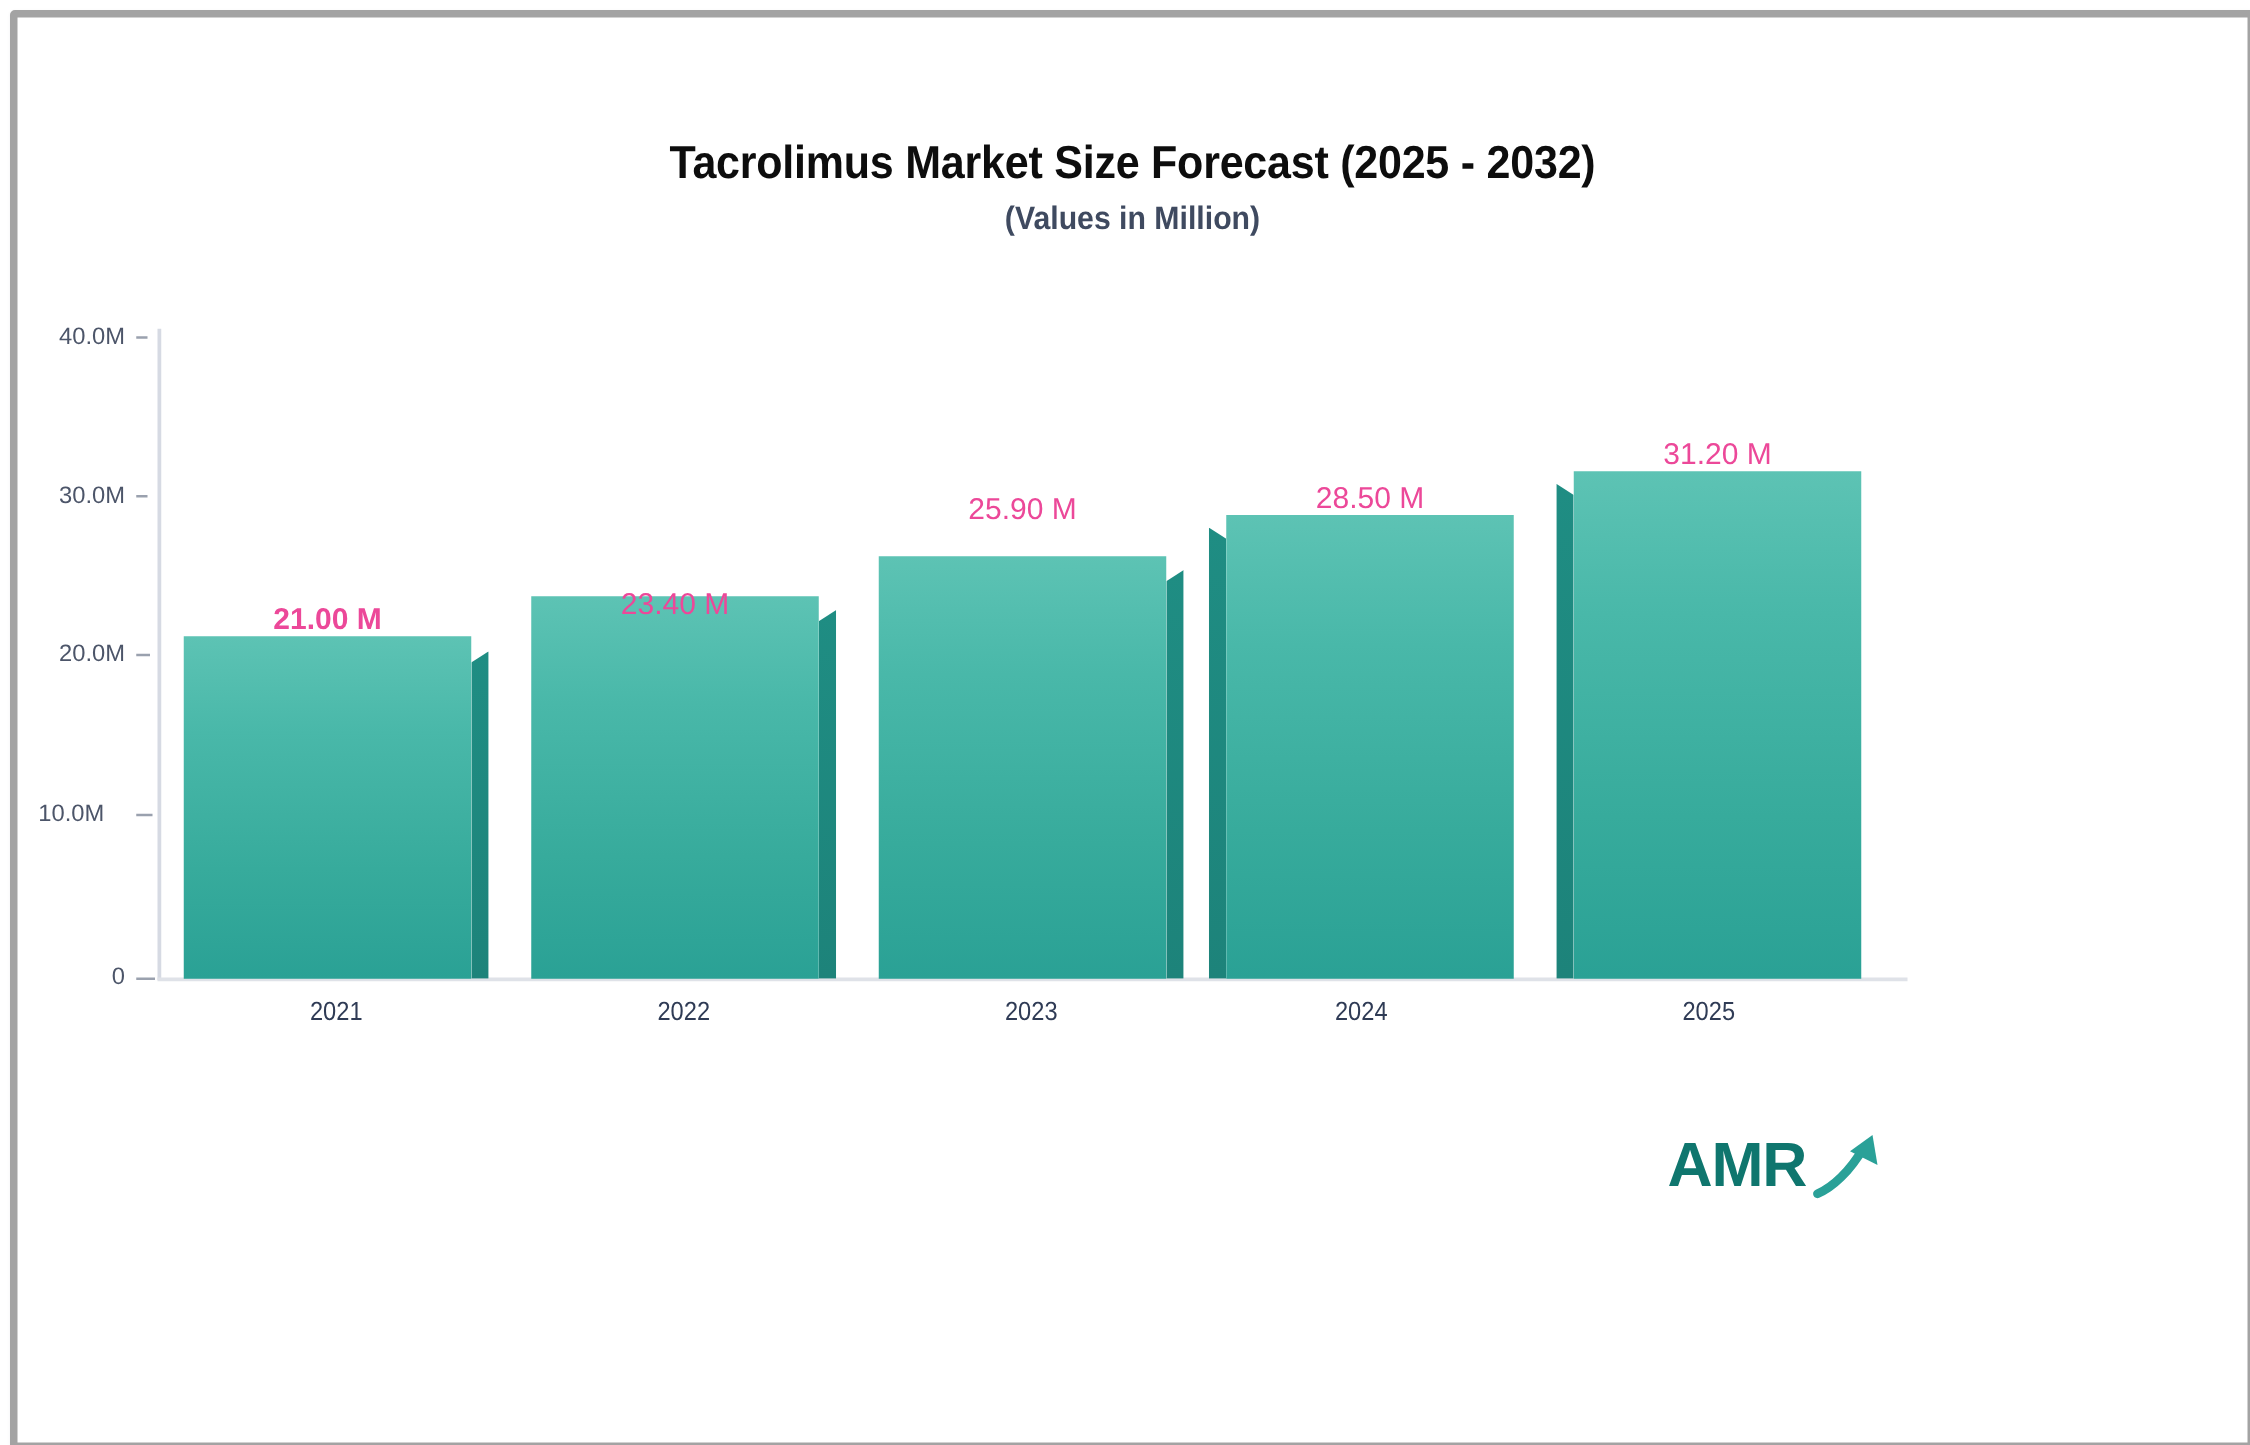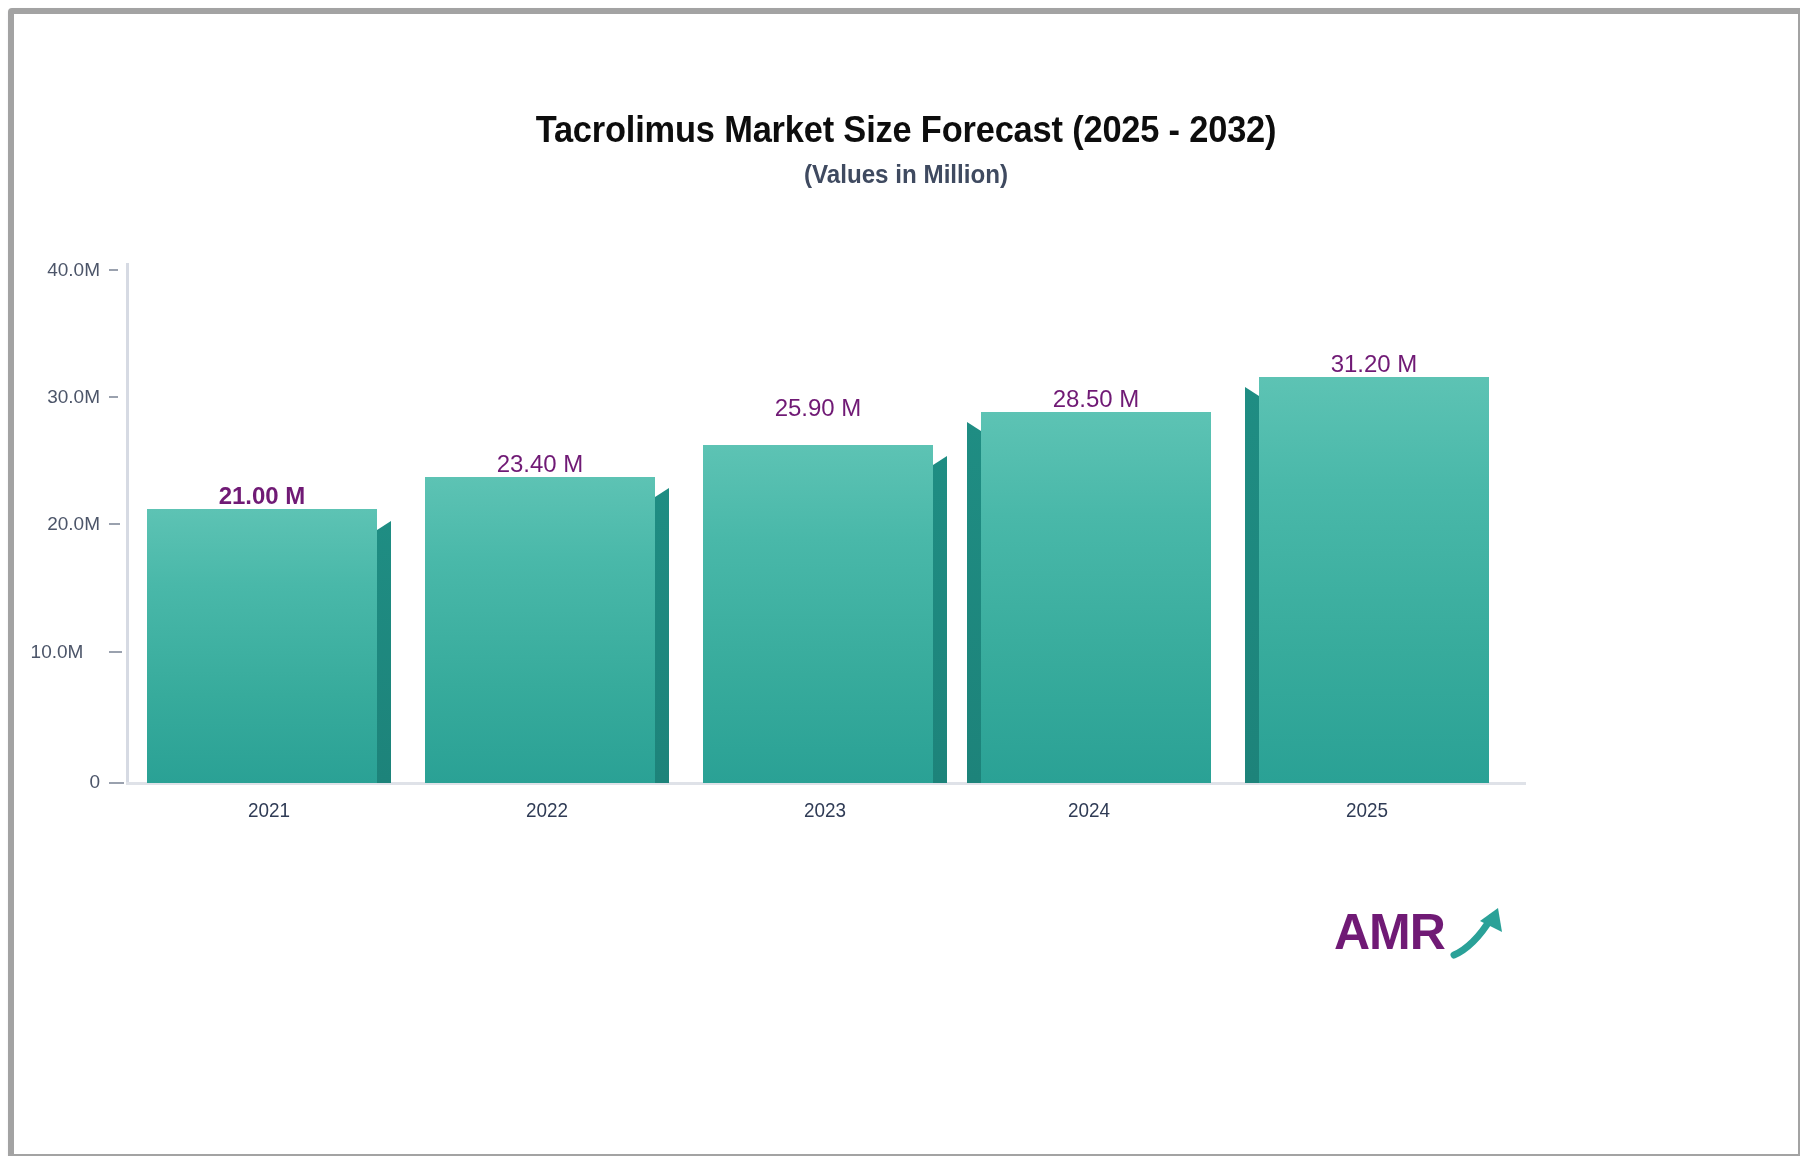--- a/index.html
+++ b/index.html
@@ -130,38 +130,38 @@
     background: linear-gradient(180deg, #5dc3b4 0%, #49b8a9 28%, #37ab9c 68%, #2aa195 100%);
   }
   .bar-side {
     position: absolute;
     background: linear-gradient(180deg, #1f8d83 0%, #1d837a 100%);
   }
   .bar-label {
     position: absolute;
     text-align: center;
     font-size: 24px;
-    color: #701a75;
+    color: #ec4899;
     white-space: nowrap;
   }
   
   .logo {
     position: absolute;
     left: 1320px;
     top: 888px;
     width: 180px;
     height: 64px;
   }
   .logo-text {
     position: absolute;
     left: 0;
     top: 0;
     font-size: 50px;
     font-weight: bold;
-    color: #701a75;
+    color: #0f766e;
     letter-spacing: -1px;
     line-height: 60px;
     white-space: nowrap;
   }
   .logo-arrow {
     position: absolute;
     left: 116px;
     top: 4px;
     width: 58px;
     height: 54px;
@@ -199,21 +199,21 @@
       <div class="ytick-dash" style="top:768px; width:15px;"></div>
 
       <div class="bar-side" style="left:363px; top:507px; width:14px; height:262px;
            clip-path: polygon(0 9px, 100% 0, 100% 100%, 0 100%);"></div>
       <div class="bar" style="left:133px; top:495px; width:230px; height:274px;"></div>
       <div class="bar-label" style="left:133px; top:468px; width:230px;font-weight:bold;">21.00 M</div>
 
       <div class="bar-side" style="left:641px; top:474px; width:14px; height:295px;
            clip-path: polygon(0 9px, 100% 0, 100% 100%, 0 100%);"></div>
       <div class="bar" style="left:411px; top:463px; width:230px; height:306px;"></div>
-      <div class="bar-label" style="left:411px; top:436px; width:230px;">23.40 M</div>
+      <div class="bar-label" style="left:411px; top:456px; width:230px;">23.40 M</div>
 
       <div class="bar-side" style="left:919px; top:442px; width:14px; height:327px;
            clip-path: polygon(0 9px, 100% 0, 100% 100%, 0 100%);"></div>
       <div class="bar" style="left:689px; top:431px; width:230px; height:338px;"></div>
       <div class="bar-label" style="left:689px; top:380px; width:230px;">25.90 M</div>
 
       <div class="bar-side" style="left:953px; top:408px; width:14px; height:361px;
            clip-path: polygon(0 0, 100% 9px, 100% 100%, 0 100%);"></div>
       <div class="bar" style="left:967px; top:398px; width:230px; height:371px;"></div>
       <div class="bar-label" style="left:967px; top:371px; width:230px;">28.50 M</div>

